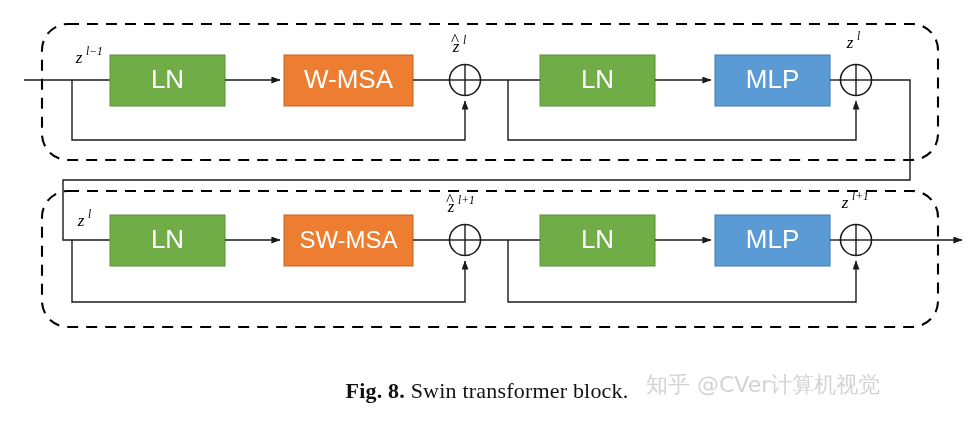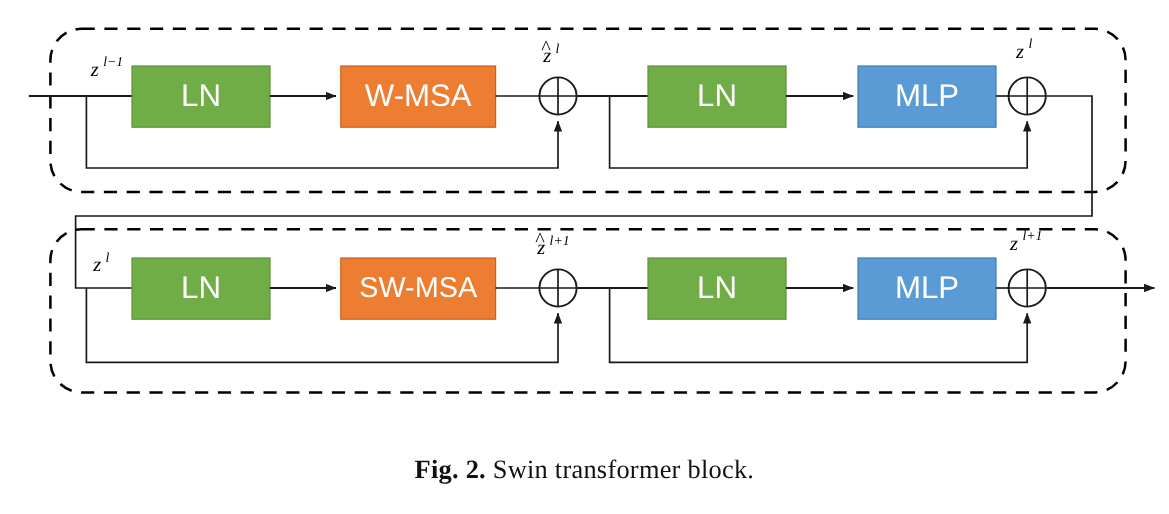--- a/index.html
+++ b/index.html
@@ -225,18 +225,19 @@
       <path class="wire" d="M 872 240 L 962 240" marker-end="url(#arrowhead)"></path>
     </g>
 
     <g>
       <text class="var-label" x="79" y="63">z</text>
       <text class="var-sup" x="86" y="55">l−1</text>
     </g>
   </svg>
 
   <div class="caption">
-    <b>Fig. 2.</b>
+    <b>Fig. 8.</b>
     <span>Swin transformer block.</span>
   </div>
 
+  <div class="watermark">知乎 @CVer计算机视觉</div>
 
 </div>
 
 </body></html>

